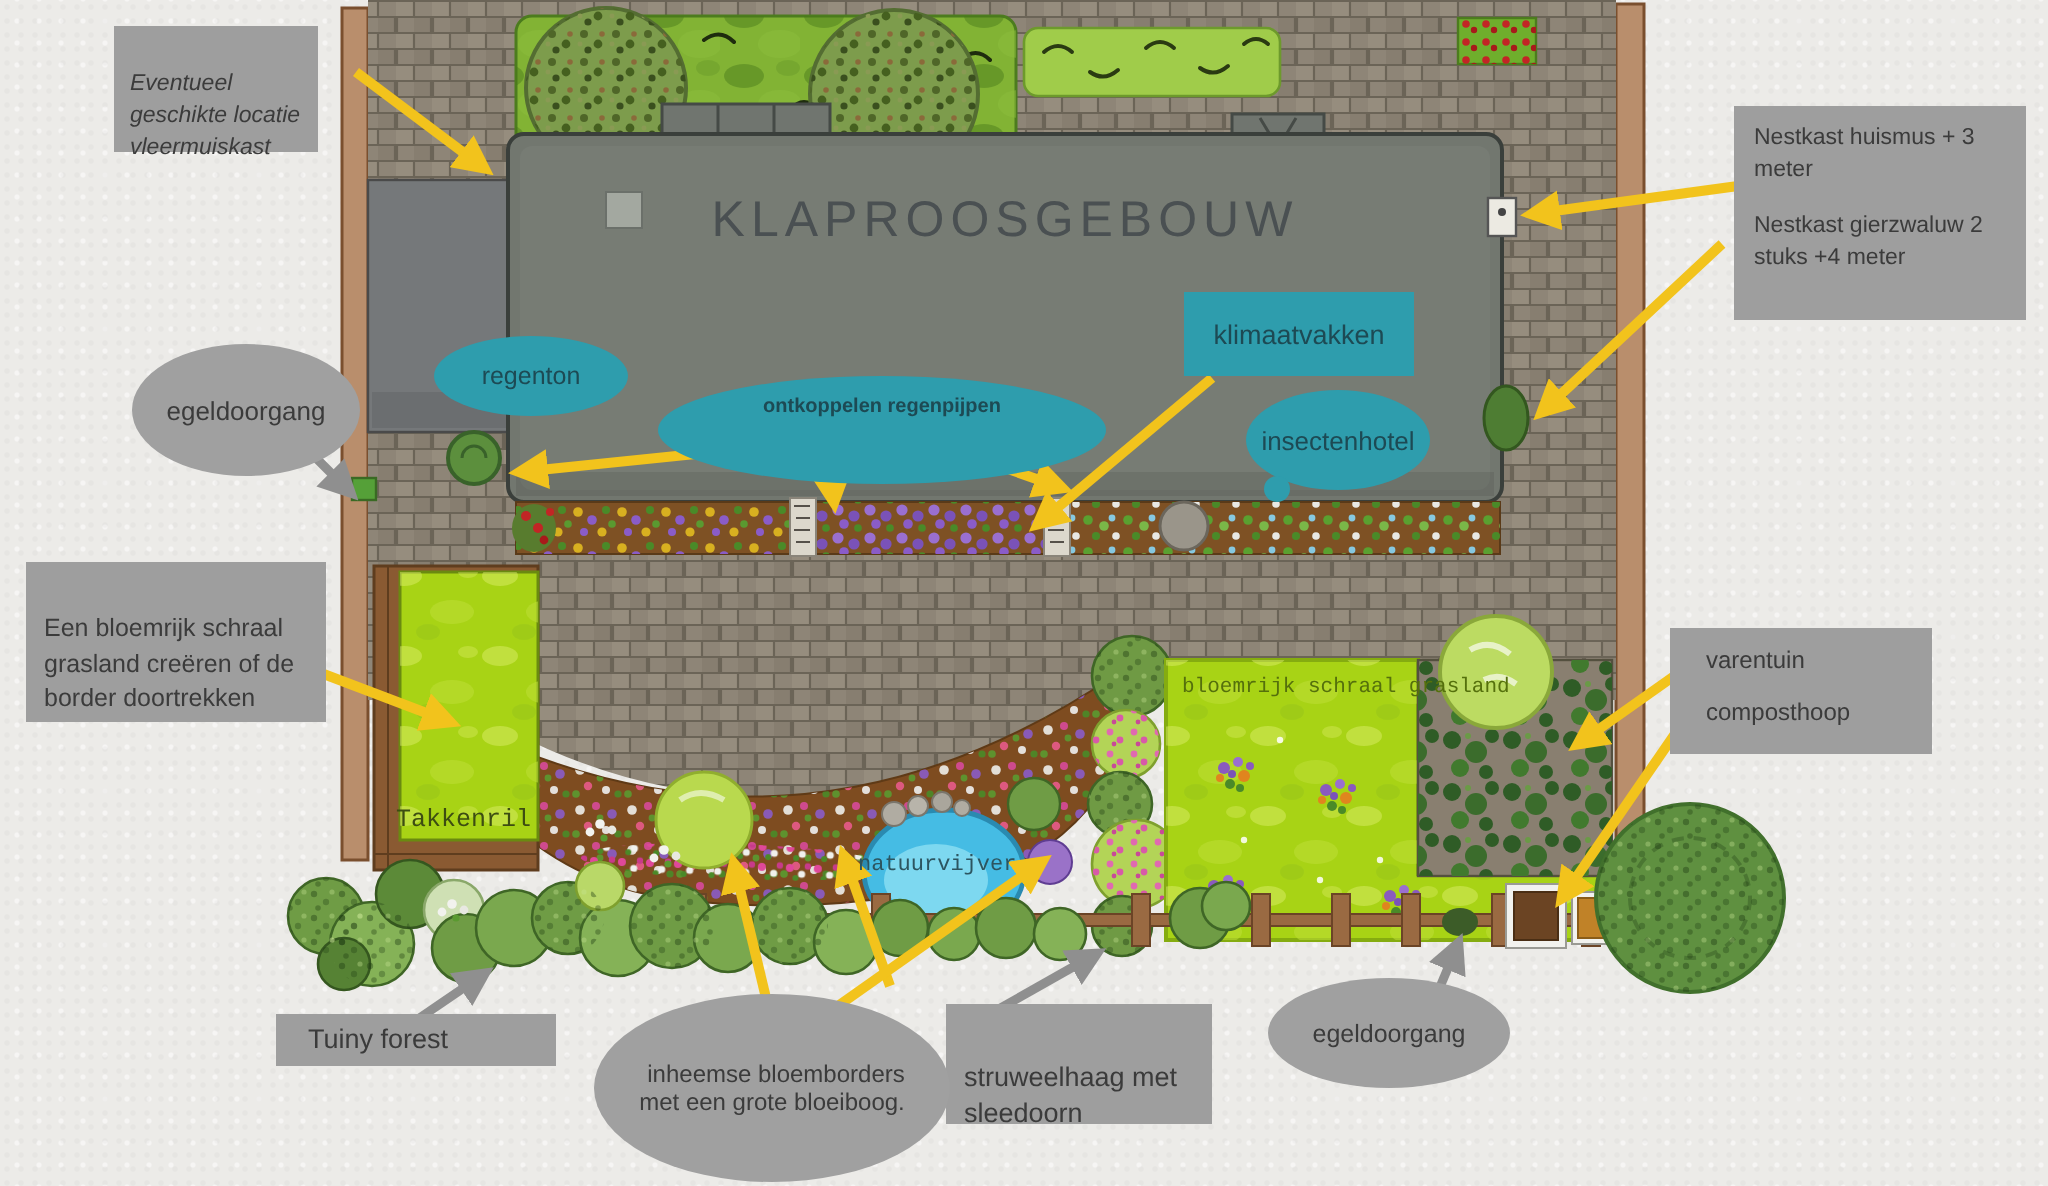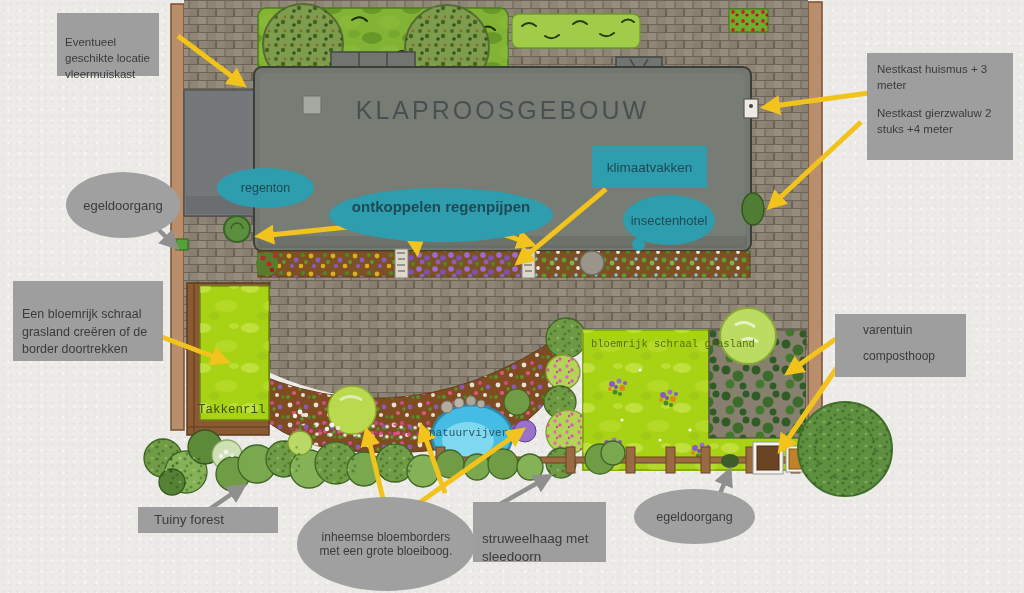--- a/index.html
+++ b/index.html
@@ -15,21 +15,21 @@
   }
   .abs{position:absolute;}
   svg.layer{position:absolute;left:0;top:0;pointer-events:none;}
   .pre{white-space:pre-line;}
   .gbox{
     position:absolute;background:#9e9e9e;color:#3b3b3b;
     font-size:12.5px;line-height:1.38;padding:7px 9px;box-sizing:border-box;
   }
   .gbubble{
     position:absolute;background:#a0a0a0;color:#3b3b3b;border-radius:50%;
-    display:flex;align-items:center;justify-content:center;text-align:center;
+    display:flex;align-items:center;justify-content:center;text-align:right;
     box-sizing:border-box;
   }
   .cyan{
     position:absolute;background:#2e9dad;color:#1d4a54;
     display:flex;align-items:center;justify-content:center;text-align:center;
     box-sizing:border-box;
   }
   .ellipse{border-radius:50%;}
   .plan-text{position:absolute;color:#4a5a14;font-family:Liberation Mono, monospace;}
   #building-title{
@@ -373,21 +373,21 @@
   <g stroke="#8f8f8f" stroke-width="4.5" fill="none">
     <line x1="148" y1="219" x2="175" y2="246" marker-end="url(#ah-g)"></line>
     <line x1="201" y1="515" x2="242" y2="487" marker-end="url(#ah-g)"></line>
     <line x1="495" y1="507" x2="548" y2="477" marker-end="url(#ah-g)"></line>
     <line x1="716" y1="503" x2="729" y2="472" marker-end="url(#ah-g)"></line>
   </g>
 </svg>
 
 <div id="building-title">KLAPROOSGEBOUW</div>
 
-<div class="gbox pre" style="left:57px;top:13px;width:102px;height:63px;font-size:11.5px;padding:6px 8px;">
+<div class="gbox pre" style="left:57px;top:13px;width:102px;height:63px;font-size:11.5px;padding:6px 8px;font-style:italic;">
   <span class="pre">Eventueel
 geschikte locatie
 vleermuiskast</span>
 </div>
 
 <div class="gbox" style="left:867px;top:53px;width:146px;height:107px;font-size:11.5px;padding:9px 10px;">
   <div class="pre" style="margin-bottom:12px;">Nestkast huismus + 3
 meter</div>
   <div class="pre">Nestkast gierzwaluw 2
 stuks +4 meter</div>
@@ -396,21 +396,21 @@
 <div class="gbubble" style="left:66px;top:172px;width:114px;height:66px;font-size:13px;">
   <span>egeldoorgang</span>
 </div>
 
 <div class="gbox pre" style="left:13px;top:281px;width:150px;height:80px;font-size:12.5px;padding:8px 9px;">
   <span class="pre">Een bloemrijk schraal
 grasland creëren of de
 border doortrekken</span>
 </div>
 
-<div class="gbox" style="left:835px;top:314px;width:131px;height:63px;font-size:12px;padding:8px 28px;">
+<div class="gbox" style="left:835px;top:314px;width:131px;height:63px;font-size:12px;padding:8px 18px;">
   <div style="margin-bottom:9px;">varentuin</div>
   <div>composthoop</div>
 </div>
 
 <div class="gbox" style="left:138px;top:507px;width:140px;height:26px;font-size:13.5px;padding:4px 0 0 16px;">
   <span>Tuiny forest</span>
 </div>
 
 <div class="gbox pre" style="left:473px;top:502px;width:133px;height:60px;font-size:13.5px;padding:9px 9px;">
   <span class="pre">struweelhaag met
@@ -423,21 +423,21 @@
 </div>
 
 <div class="gbubble" style="left:634px;top:489px;width:121px;height:55px;font-size:12.5px;">
   <span>egeldoorgang</span>
 </div>
 
 <div class="cyan ellipse" style="left:217px;top:168px;width:97px;height:40px;font-size:12.5px;">
   <span>regenton</span>
 </div>
 
-<div class="cyan ellipse" style="left:329px;top:188px;width:224px;height:54px;font-size:15px;font-weight:bold;align-items:flex-start;padding-top:10px;">
+<div class="cyan ellipse" style="left:329px;top:188px;width:224px;height:54px;font-size:10px;font-weight:bold;align-items:flex-start;padding-top:10px;">
   <span>ontkoppelen regenpijpen</span>
 </div>
 
 <div class="cyan" style="left:592px;top:146px;width:115px;height:42px;font-size:13.5px;">
   <span>klimaatvakken</span>
 </div>
 
 <div class="cyan ellipse" style="left:623px;top:195px;width:92px;height:50px;font-size:13px;">
   <span>insectenhotel</span>
 </div>

